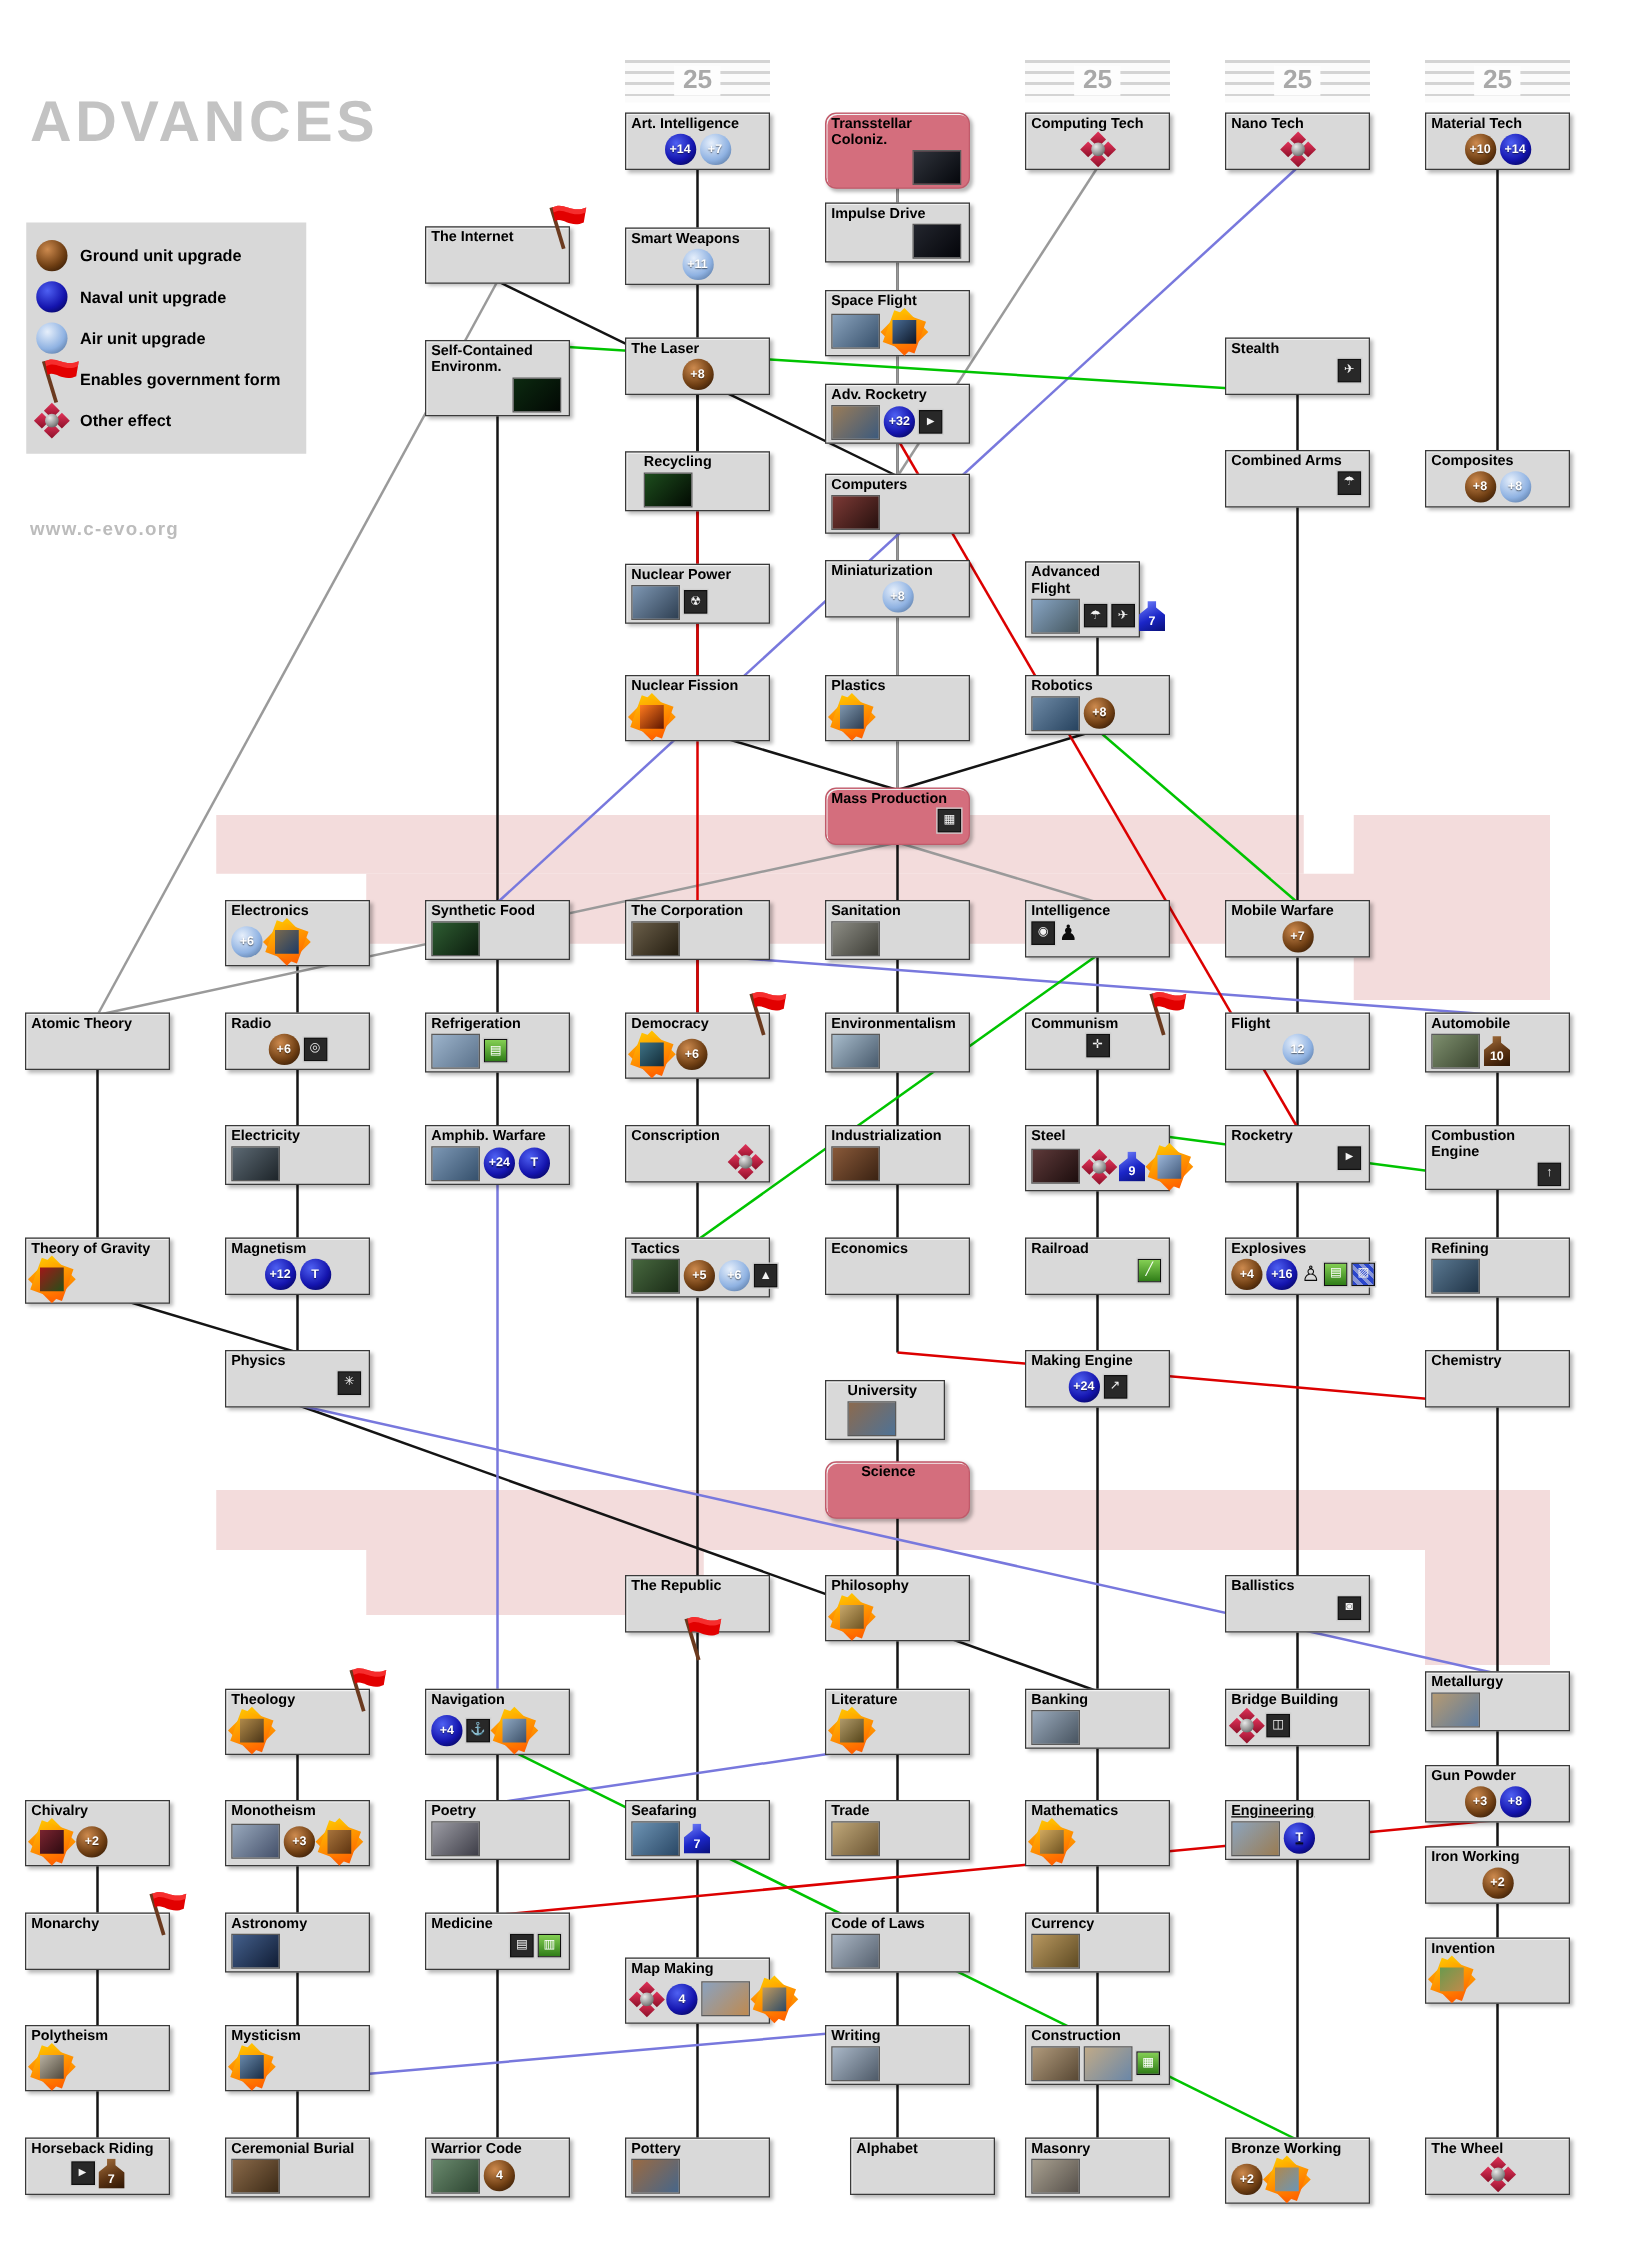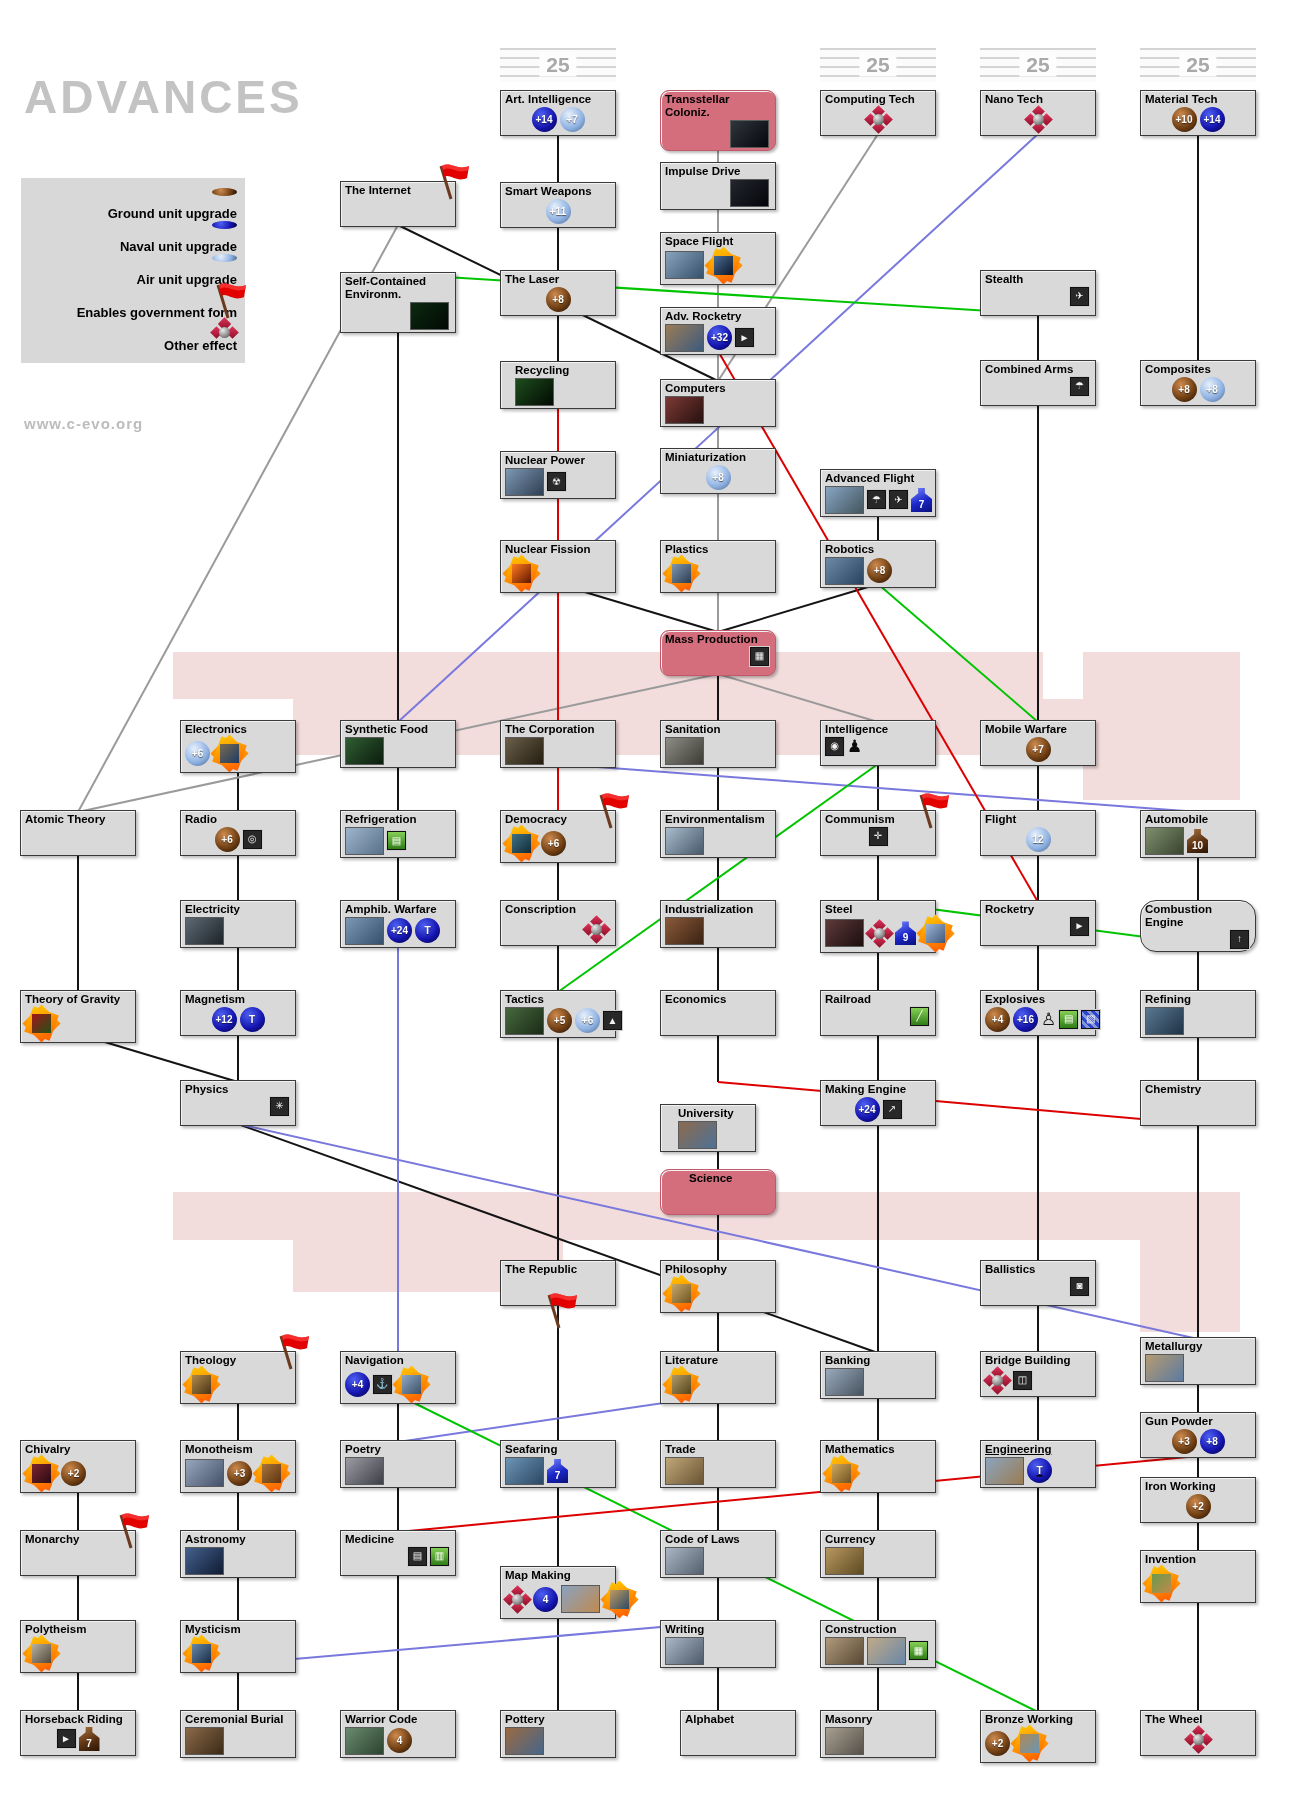--- a/index.html
+++ b/index.html
@@ -6,21 +6,21 @@
   #canvas{position:relative;width:1300px;height:1800px;background:#fff;overflow:hidden;
           font-family:"Liberation Sans",sans-serif;}
   .band{position:absolute;background:#f3dcdc;}
   #edge-svg{position:absolute;left:0;top:0;}
   .page-title{position:absolute;left:24px;top:70px;font:bold 46px "Liberation Sans",sans-serif;
               color:#c3c3c3;letter-spacing:3px;}
   .site-link{position:absolute;left:24px;top:415px;font:bold 15px "Liberation Sans",sans-serif;
              color:#bcbcbc;letter-spacing:1px;}
   .legend{position:absolute;left:21px;top:178px;width:224px;background:#d8d8d8;padding:10px 8px;
           box-sizing:border-box;}
-  .legend-row{display:flex;align-items:flex-end;gap:10px;height:33px;flex-direction:column;}
+  .legend-row{display:flex;align-items:center;gap:10px;height:33px;}
   .legend-row .txt{font:bold 13px "Liberation Sans",sans-serif;color:#000;}
   .hdr{position:absolute;width:116px;height:34px;}
   .hdr .lines{position:absolute;inset:0;background:repeating-linear-gradient(to bottom,#d4d4d4 0 2px,#fbfbfb 2px 9px);}
   .hdr .num{position:absolute;left:50%;top:50%;transform:translate(-50%,-52%);background:#fdfdfd;
             padding:0 7px;font:bold 21px "Liberation Sans",sans-serif;color:#a9a9a9;}
   .node{position:absolute;background:#d9d9d9;border:1px solid #3a3a3a;box-sizing:border-box;
         padding:2px 4px;box-shadow:inset 1px 1px 0 #f2f2f2,2px 2px 3px rgba(0,0,0,.28);}
   .node.key{background:#d46e7d;border:1px solid #c05a6a;border-radius:9px;}
   .node .label{font:bold 11.5px/1.12 "Liberation Sans",sans-serif;color:#000;}
   .icons{display:flex;align-items:center;gap:3px;margin-top:1px;min-height:0;}
@@ -358,21 +358,21 @@
         <span class="photo" style="--p1: #7e97b3; --p2: #2e3f52;"></span>
         <span class="mini">☢</span>
       </div>
     </div>
     <div class="node" style="left: 660px; top: 448px; width: 116px; min-height: 46px;">
       <div class="label">Miniaturization</div>
       <div class="icons c">
         <span class="sph air">+8</span>
       </div>
     </div>
-    <div class="node" style="left: 820px; top: 449px; width: 116px; min-height: 46px; margin-top: 20px;">
+    <div class="node" style="left: 820px; top: 449px; width: 92px; min-height: 46px;">
       <div class="label">Advanced Flight</div>
       <div class="icons">
         <span class="photo" style="--p1: #88a5c4; --p2: #44565e;"></span>
         <span class="mini">☂</span>
         <span class="mini">✈</span>
         <span class="wt blue">7</span>
       </div>
     </div>
     <div class="node" style="left: 500px; top: 540px; width: 116px; min-height: 46px;">
       <div class="label">Nuclear Fission</div>
@@ -562,21 +562,21 @@
           <span class="pic" style="--w1: #9cb6d8; --w2: #41597a;"></span>
         </span>
       </div>
     </div>
     <div class="node" style="left: 980px; top: 900px; width: 116px; min-height: 46px;">
       <div class="label">Rocketry</div>
       <div class="icons r">
         <span class="mini">►</span>
       </div>
     </div>
-    <div class="node" style="left: 1140px; top: 900px; width: 116px; min-height: 46px; border-radius: 16px;">
+    <div class="node" style="left: 1140px; top: 900px; width: 116px; min-height: 46px;">
       <div class="label">Combustion Engine</div>
       <div class="icons r">
         <span class="mini">↑</span>
       </div>
     </div>
     <div class="node" style="left: 20px; top: 990px; width: 116px; min-height: 46px;">
       <div class="label">Theory of Gravity</div>
       <div class="icons">
         <span class="wonder">
           <span class="s1"></span>

